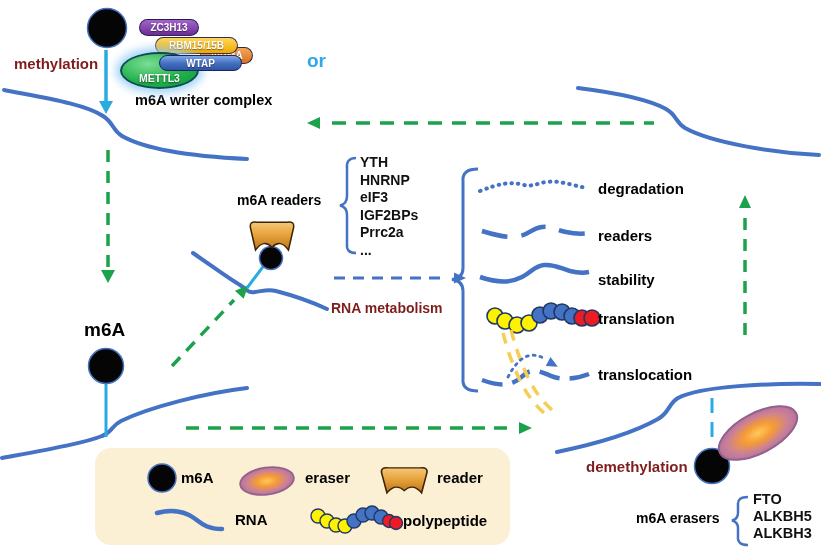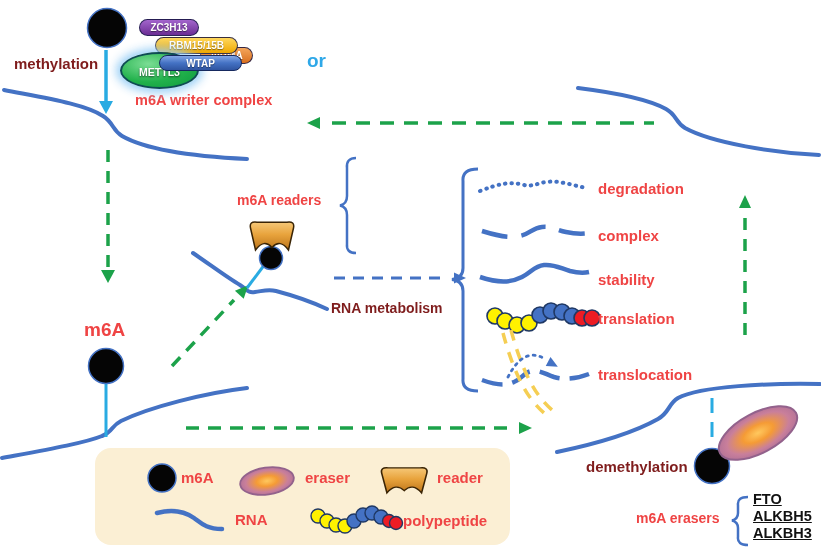--- a/index.html
+++ b/index.html
@@ -1,42 +1,42 @@
 <!DOCTYPE html>
 <html><head>
 <meta charset="utf-8">
 <style>
   html,body{margin:0;padding:0;background:#ffffff;}
   #canvas{
     position:relative;width:821px;height:551px;background:#ffffff;overflow:hidden;
     font-family:"Liberation Sans", sans-serif;
   }
   #bg-svg{position:absolute;left:0;top:0;z-index:1;}
-  .lbl{position:absolute;z-index:6;font-weight:bold;color:#ef4444;white-space:nowrap;}
+  .lbl{position:absolute;z-index:6;font-weight:bold;color:#000000;white-space:nowrap;}
   .red{color:#7f1d1d;}
   
   .methylation{left:14px;top:55px;font-size:15px;}
   .or-word{left:307px;top:50px;font-size:19px;color:#2FA8E8;}
   .writer-caption{left:135px;top:92px;font-size:14.5px;}
   .m6a-label{left:84px;top:319px;font-size:19px;}
   
   .pill{
     position:absolute;z-index:5;display:flex;align-items:center;justify-content:center;
     color:#fff;font-weight:bold;font-size:10px;border-radius:9px;
     border:1.5px solid rgba(25,25,70,.85);text-shadow:0 1px 1px rgba(0,0,0,.45);
     box-sizing:border-box;
   }
   .zc3h13{left:139px;top:19px;width:60px;height:17px;background:linear-gradient(#A365CC,#6B2D94);}
   .virma{left:200px;top:19px;width:53px;height:17px;background:linear-gradient(#F4A65B,#D96F1E);margin-top:28px;}
   .rbm15{left:155px;top:37px;width:83px;height:17px;background:linear-gradient(#FFD75C,#EFA800);z-index:6;}
   .wtap{left:159px;top:55px;width:83px;height:16px;background:linear-gradient(#84A7E6 0%,#4472C4 50%,#2F54A0 100%);z-index:9;border-color:#16295E;}
   .moval{
     position:absolute;z-index:7;display:flex;align-items:flex-end;justify-content:center;
     color:#fff;font-weight:bold;font-size:10.5px;border-radius:50%;
-    border:2px solid #0E4C55;box-sizing:border-box;padding-bottom:9px;
+    border:2px solid #0E4C55;box-sizing:border-box;padding-bottom:3px;
     background:radial-gradient(ellipse at 35% 30%, #7BDD94 0%, #21B14B 55%, #0E9A3E 100%);
     box-shadow:0 0 10px 4px rgba(150,205,245,.95);text-shadow:0 1px 2px rgba(0,0,0,.6);
   }
   .mettl3{left:120px;top:52px;width:79px;height:37px;}
   .mettl14{left:198px;top:55px;width:83px;height:35px;}
   .mettl16{
     position:absolute;z-index:5;left:348px;top:48px;width:106px;height:31px;
     display:flex;align-items:center;justify-content:center;border-radius:16px;
     background:linear-gradient(#D2F0A2 0%,#8FD046 55%,#6FB52F 100%);
     border:2.5px solid #27408B;color:#fff;font-weight:bold;font-size:14px;
@@ -46,21 +46,21 @@
   .readers-title{left:237px;top:192px;font-size:14px;}
   .reader-list{position:absolute;z-index:6;left:360px;top:154px;font-weight:bold;font-size:14px;line-height:17.5px;color:#111;}
   .rna-metabolism{left:331px;top:300px;font-size:14px;}
   
   .outcome{left:598px;font-size:15px;}
   .o-degradation{top:180px;} .o-splicing{top:227px;} .o-stability{top:271px;}
   .o-translation{top:310px;} .o-translocation{top:366px;}
   
   .demethylation{left:586px;top:458px;font-size:15px;}
   .erasers-title{left:636px;top:510px;font-size:14px;}
-  .eraser-list{position:absolute;z-index:6;left:753px;top:491px;font-weight:bold;font-size:14.5px;line-height:17px;color:#111;text-decoration:underline;}
+  .eraser-list{position:absolute;z-index:6;left:753px;top:491px;font-weight:bold;font-size:14.5px;line-height:17px;color:#111;}
   
   .legend-box{position:absolute;z-index:2;left:95px;top:448px;width:415px;height:97px;background:#FBEFD4;border-radius:16px;}
   .lg-m6a{left:181px;top:469px;font-size:15px;}
   .lg-eraser{left:305px;top:469px;font-size:15px;}
   .lg-reader{left:437px;top:469px;font-size:15px;}
   .lg-rna{left:235px;top:511px;font-size:15px;}
   .lg-poly{left:403px;top:512px;font-size:15px;}
 </style>
 </head>
 <body>
@@ -197,25 +197,33 @@
   <div class="pill rbm15">RBM15/15B</div>
   <div class="moval mettl3">METTL3</div>
   <div class="pill wtap">WTAP</div>
 
   <div class="lbl red methylation">methylation</div>
   <div class="lbl or-word">or</div>
   <div class="lbl writer-caption">m6A writer complex</div>
   <div class="lbl m6a-label">m6A</div>
   <div class="lbl readers-title">m6A readers</div>
 
+  <div class="reader-list">
+    <div>YTH</div>
+    <div>HNRNP</div>
+    <div>eIF3</div>
+    <div>IGF2BPs</div>
+    <div>Prrc2a</div>
+    <div>...</div>
+  </div>
 
   <div class="lbl red rna-metabolism">RNA metabolism</div>
 
   <div class="lbl outcome o-degradation">degradation</div>
-  <div class="lbl outcome o-splicing">complex</div>
+  <div class="lbl outcome o-splicing">readers</div>
   <div class="lbl outcome o-stability">stability</div>
   <div class="lbl outcome o-translation">translation</div>
   <div class="lbl outcome o-translocation">translocation</div>
 
   <div class="lbl red demethylation">demethylation</div>
   <div class="lbl erasers-title">m6A erasers</div>
   <div class="eraser-list">
     <div>FTO</div>
     <div>ALKBH5</div>
     <div>ALKBH3</div>

